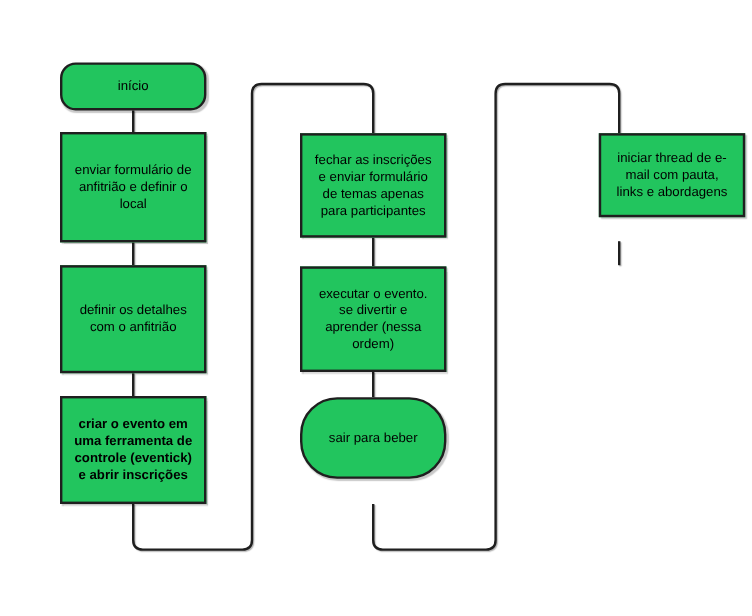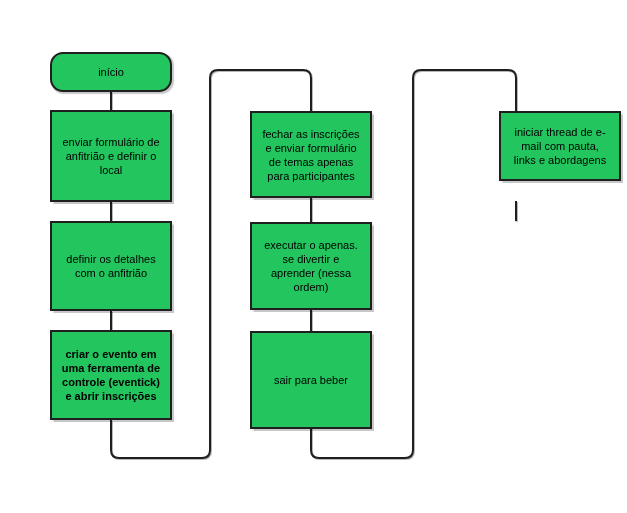--- a/index.html
+++ b/index.html
@@ -49,21 +49,21 @@
   .rounded {
     border-radius: 13px;
   }
   
   #n-inicio  { left: 50px;  top: 52px;  width: 122px; height: 40px; }
   #n-enviar  { left: 50px;  top: 110px; width: 122px; height: 92px; }
   #n-definir { left: 50px;  top: 221px; width: 122px; height: 90px; }
   #n-criar   { left: 50px;  top: 330px; width: 122px; height: 90px; font-weight: bold; }
   #n-fechar  { left: 250px; top: 111px; width: 122px; height: 87px; }
   #n-executar{ left: 250px; top: 222px; width: 122px; height: 88px; }
-  #n-sair    { left: 250px; top: 331px; width: 122px; height: 98px; }
+  #n-sair    { left: 250px; top: 331px; width: 122px; height: 68px; border-radius: 31px; }
   #n-iniciar { left: 455px; top: 111px; width: 122px; height: 70px; margin-left: 44px; }
   #n-fim     { left: 455px; top: 221px; width: 123px; height: 39px; }
 </style>
 </head>
 <body>
 
 <div class="canvas">
 
   <svg class="edges-svg" viewBox="0 0 627 513" xmlns="http://www.w3.org/2000/svg">
     <path d="M111,92 V110"></path>
@@ -99,21 +99,21 @@
   </div>
 
   <div class="node" id="n-fechar">
     <span class="lbl">fechar as inscrições
 e enviar formulário
 de temas apenas
 para participantes</span>
   </div>
 
   <div class="node" id="n-executar">
-    <span class="lbl">executar o apenas.
+    <span class="lbl">executar o evento.
 se divertir e
 aprender (nessa
 ordem)</span>
   </div>
 
   <div class="node" id="n-sair">
     <span class="lbl">sair para beber</span>
   </div>
 
   <div class="node" id="n-iniciar">

